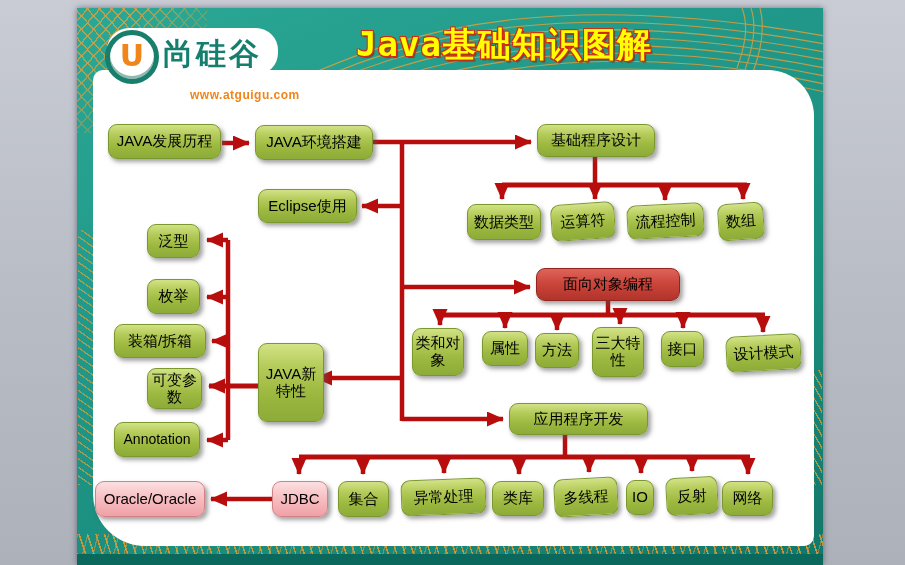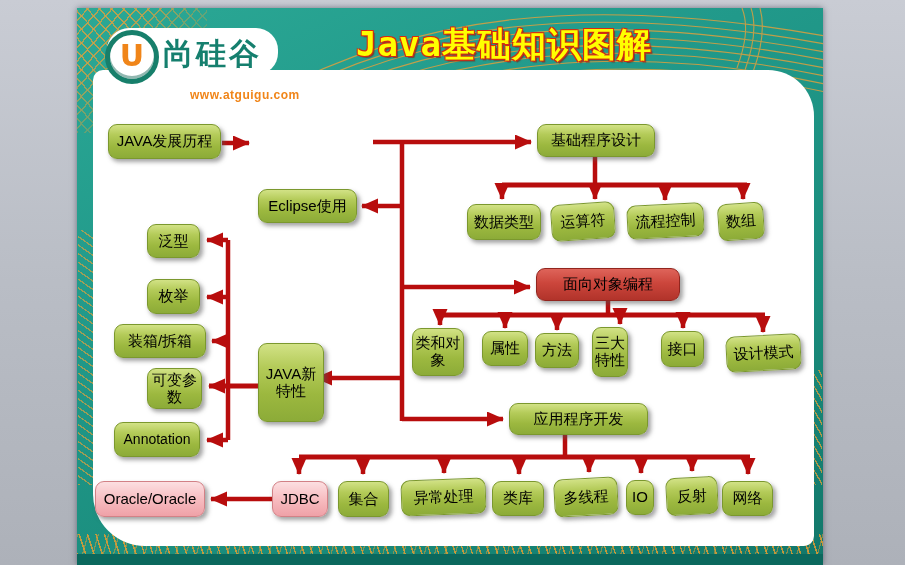--- a/index.html
+++ b/index.html
@@ -191,33 +191,34 @@
       <path d="M589,458 L589,472" marker-end="url(#ah)"></path>
       <path d="M641,458 L641,473" marker-end="url(#ah)"></path>
       <path d="M692,458 L692,471" marker-end="url(#ah)"></path>
       <path d="M748,458 L748,474" marker-end="url(#ah)"></path>
 
       <path d="M273,499 L211,499" marker-end="url(#ah)"></path>
     </g>
   </svg>
 
   <div class="node green" style="left:108px;top:124px;width:113px;height:35px">JAVA发展历程</div>
+  <div class="node green" style="left:255px;top:125px;width:118px;height:35px">JAVA环境搭建</div>
   <div class="node green" style="left:537px;top:124px;width:118px;height:33px">基础程序设计</div>
   <div class="node green" style="left:258px;top:189px;width:99px;height:34px">Eclipse使用</div>
 
   <div class="node green" style="left:467px;top:204px;width:74px;height:36px">数据类型</div>
   <div class="node green" style="left:551px;top:203px;width:64px;height:37px;transform:rotate(-4deg)">运算符</div>
   <div class="node green" style="left:627px;top:204px;width:77px;height:34px;transform:rotate(-3deg)">流程控制</div>
   <div class="node green" style="left:718px;top:203px;width:46px;height:37px;transform:rotate(-4deg)">数组</div>
 
   <div class="node red" style="left:536px;top:268px;width:144px;height:33px">面向对象编程</div>
   <div class="node green" style="left:412px;top:328px;width:52px;height:48px">类和对象</div>
   <div class="node green" style="left:482px;top:331px;width:46px;height:35px">属性</div>
   <div class="node green" style="left:535px;top:333px;width:44px;height:35px">方法</div>
-  <div class="node green" style="left:592px;top:327px;width:36px;height:50px">三大特性</div>
+  <div class="node green" style="left:592px;top:327px;width:52px;height:50px">三大特性</div>
   <div class="node green" style="left:661px;top:331px;width:43px;height:36px">接口</div>
   <div class="node green" style="left:726px;top:335px;width:75px;height:36px;transform:rotate(-3deg)">设计模式</div>
 
   <div class="node green" style="left:147px;top:224px;width:53px;height:34px">泛型</div>
   <div class="node green" style="left:147px;top:279px;width:53px;height:35px">枚举</div>
   <div class="node green" style="left:114px;top:324px;width:92px;height:34px">装箱/拆箱</div>
   <div class="node green" style="left:114px;top:422px;width:86px;height:35px;font-size:14px">Annotation</div>
   <div class="node green" style="left:147px;top:368px;width:55px;height:41px">可变参数</div>
   <div class="node green" style="left:258px;top:343px;width:66px;height:79px">JAVA新特性</div>
 

